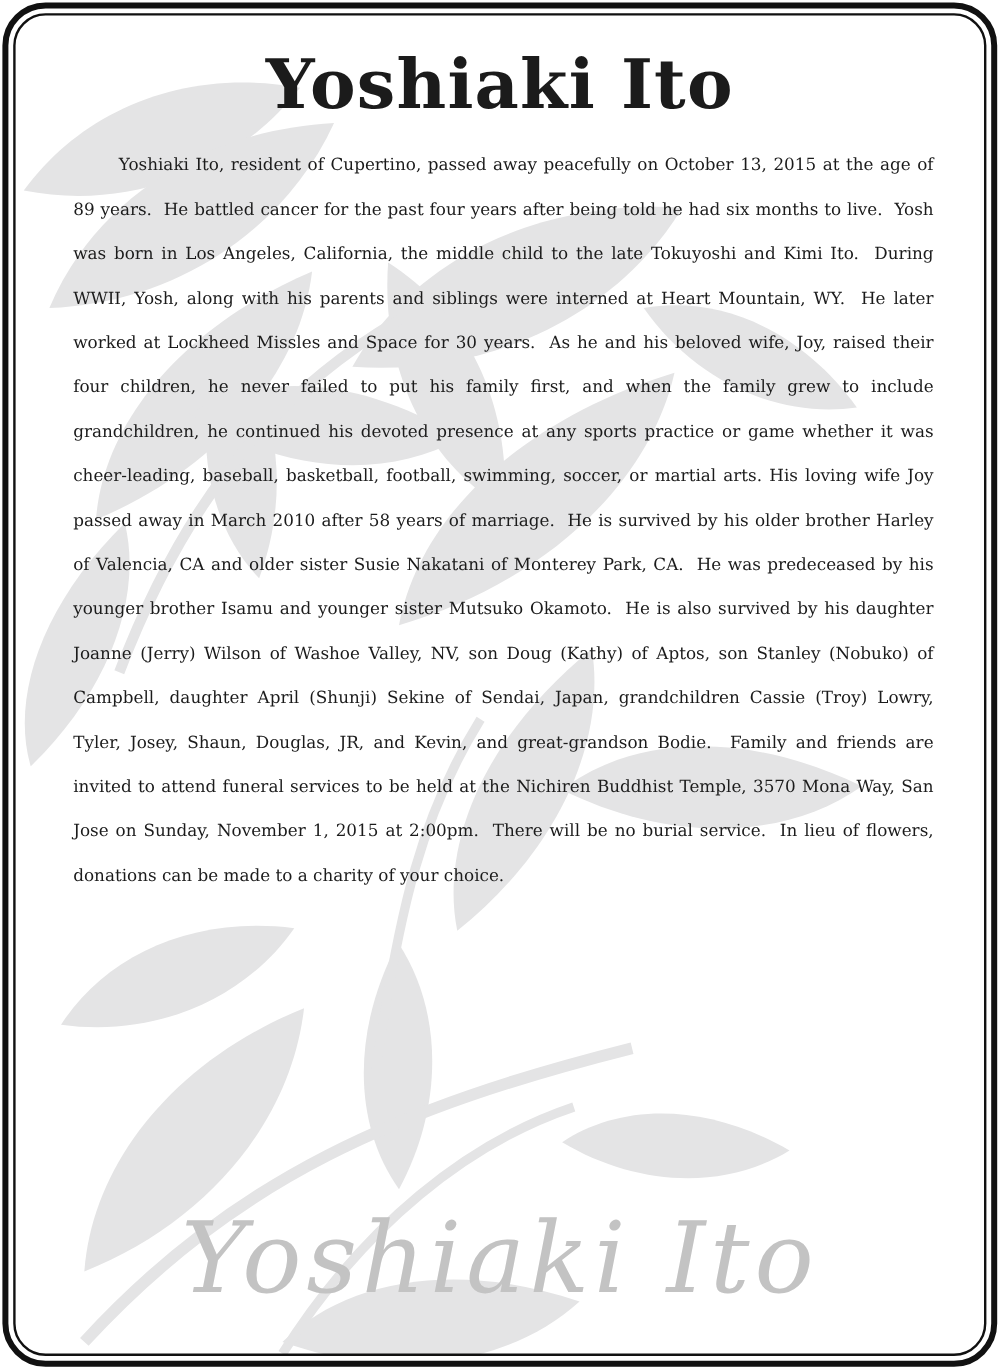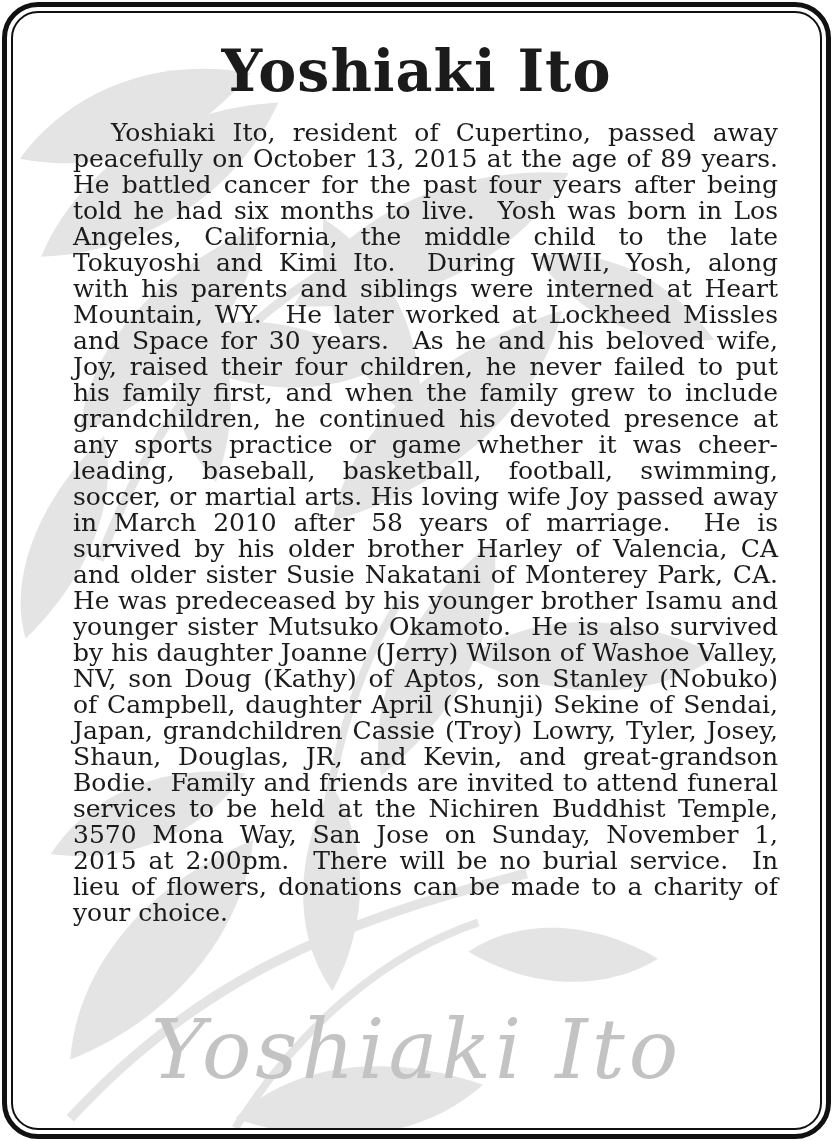--- a/index.html
+++ b/index.html
@@ -60,23 +60,23 @@
   }
   .title{
     margin:24px 0 0 0;
     text-align:center;
     font-size:57px;
     font-weight:bold;
     letter-spacing:1px;
     color:var(--text);
   }
   .body-text{
-    margin:16px 42px 0 60px;
-    font-size:25px;
-    line-height:26px;
+    margin:16px 42px 0 48px;
+    font-size:14px;
+    line-height:37px;
     text-align:justify;
     text-indent:38px;
     white-space:pre-wrap;
     color:var(--text);
   }
 </style>
 </head>
 <body>
 
 <div class="floral-clip">

